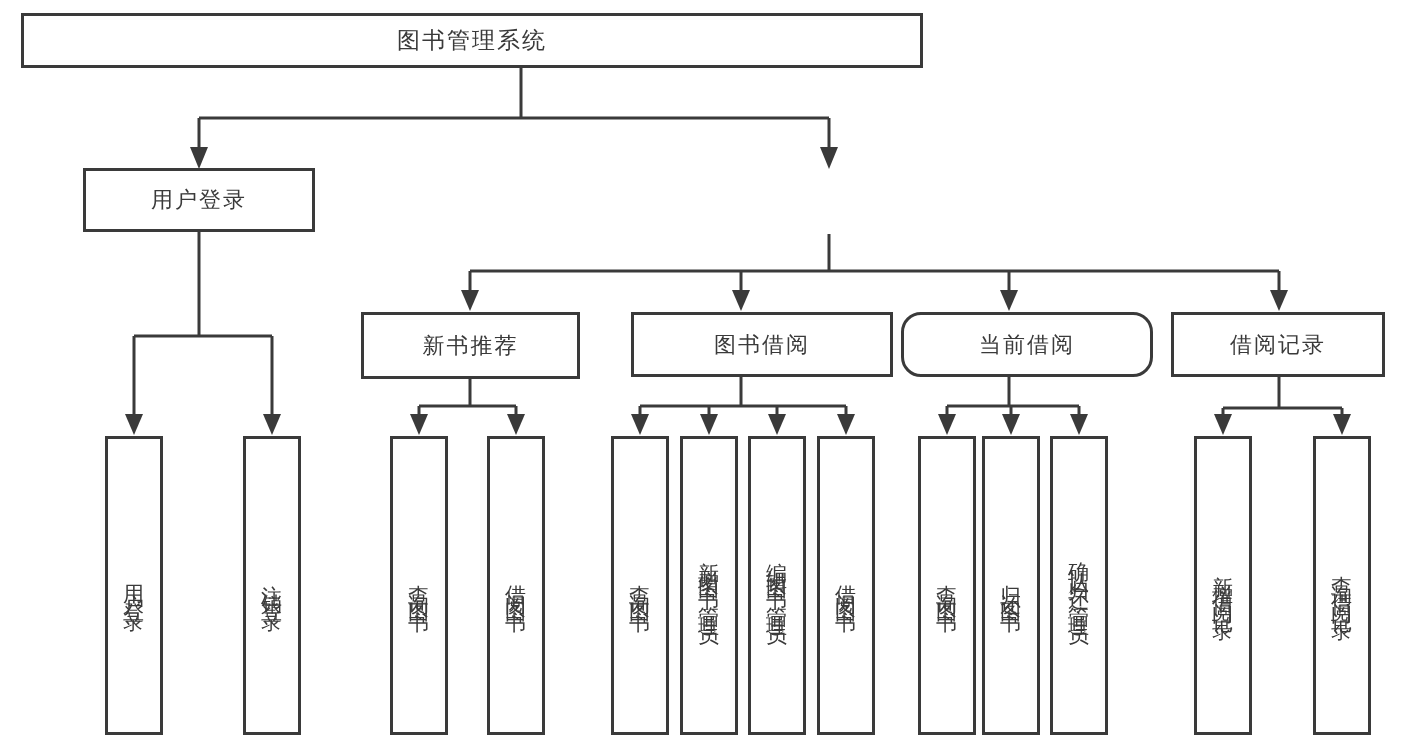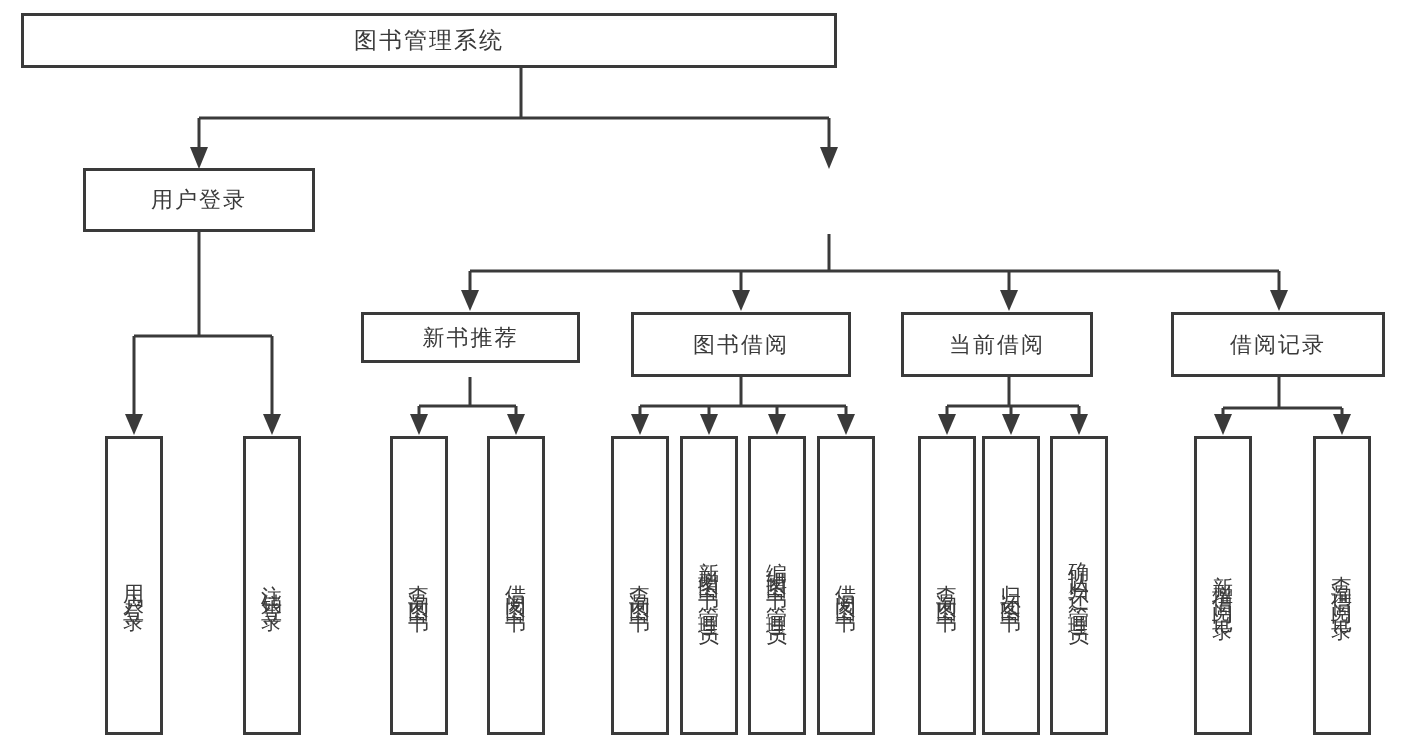--- a/index.html
+++ b/index.html
@@ -101,35 +101,35 @@
       <polygon points="768,414 786,414 777,435"></polygon>
       <polygon points="837,414 855,414 846,435"></polygon>
       <polygon points="938,414 956,414 947,435"></polygon>
       <polygon points="1002,414 1020,414 1011,435"></polygon>
       <polygon points="1070,414 1088,414 1079,435"></polygon>
       <polygon points="1214,414 1232,414 1223,435"></polygon>
       <polygon points="1333,414 1351,414 1342,435"></polygon>
     </g>
   </svg>
 
-  <div class="node hnode root-node" style="left:21px; top:13px; width:816px; height:55px;">
+  <div class="node hnode root-node" style="left:21px; top:13px; width:902px; height:55px;">
     <span>图书管理系统</span>
   </div>
 
   <div class="node hnode" style="left:83px; top:168px; width:232px; height:64px;">
     <span>用户登录</span>
   </div>
 
-  <div class="node hnode" style="left:361px; top:312px; width:219px; height:51px;">
+  <div class="node hnode" style="left:361px; top:312px; width:219px; height:67px;">
     <span>新书推荐</span>
   </div>
-  <div class="node hnode" style="left:631px; top:312px; width:220px; height:65px;">
+  <div class="node hnode" style="left:631px; top:312px; width:262px; height:65px;">
     <span>图书借阅</span>
   </div>
-  <div class="node hnode" style="left:901px; top:312px; width:192px; height:65px;">
+  <div class="node hnode" style="left:901px; top:312px; width:252px; height:65px;border-radius:20px;">
     <span>当前借阅</span>
   </div>
   <div class="node hnode" style="left:1171px; top:312px; width:214px; height:65px;">
     <span>借阅记录</span>
   </div>
 
   <div class="node vnode" style="left:105px; top:436px; width:58px; height:299px;">
     <span class="vtext">用户登录</span>
   </div>
   <div class="node vnode" style="left:243px; top:436px; width:58px; height:299px;">

